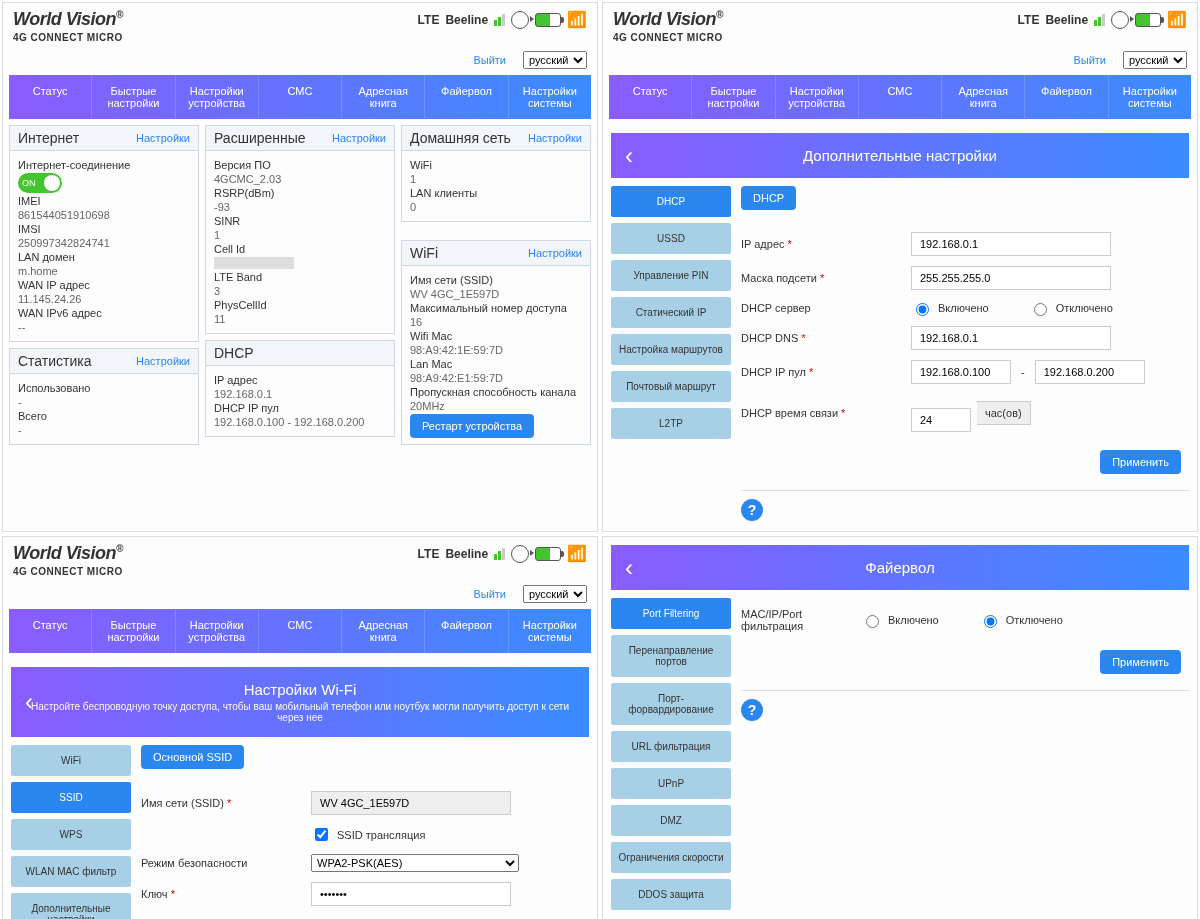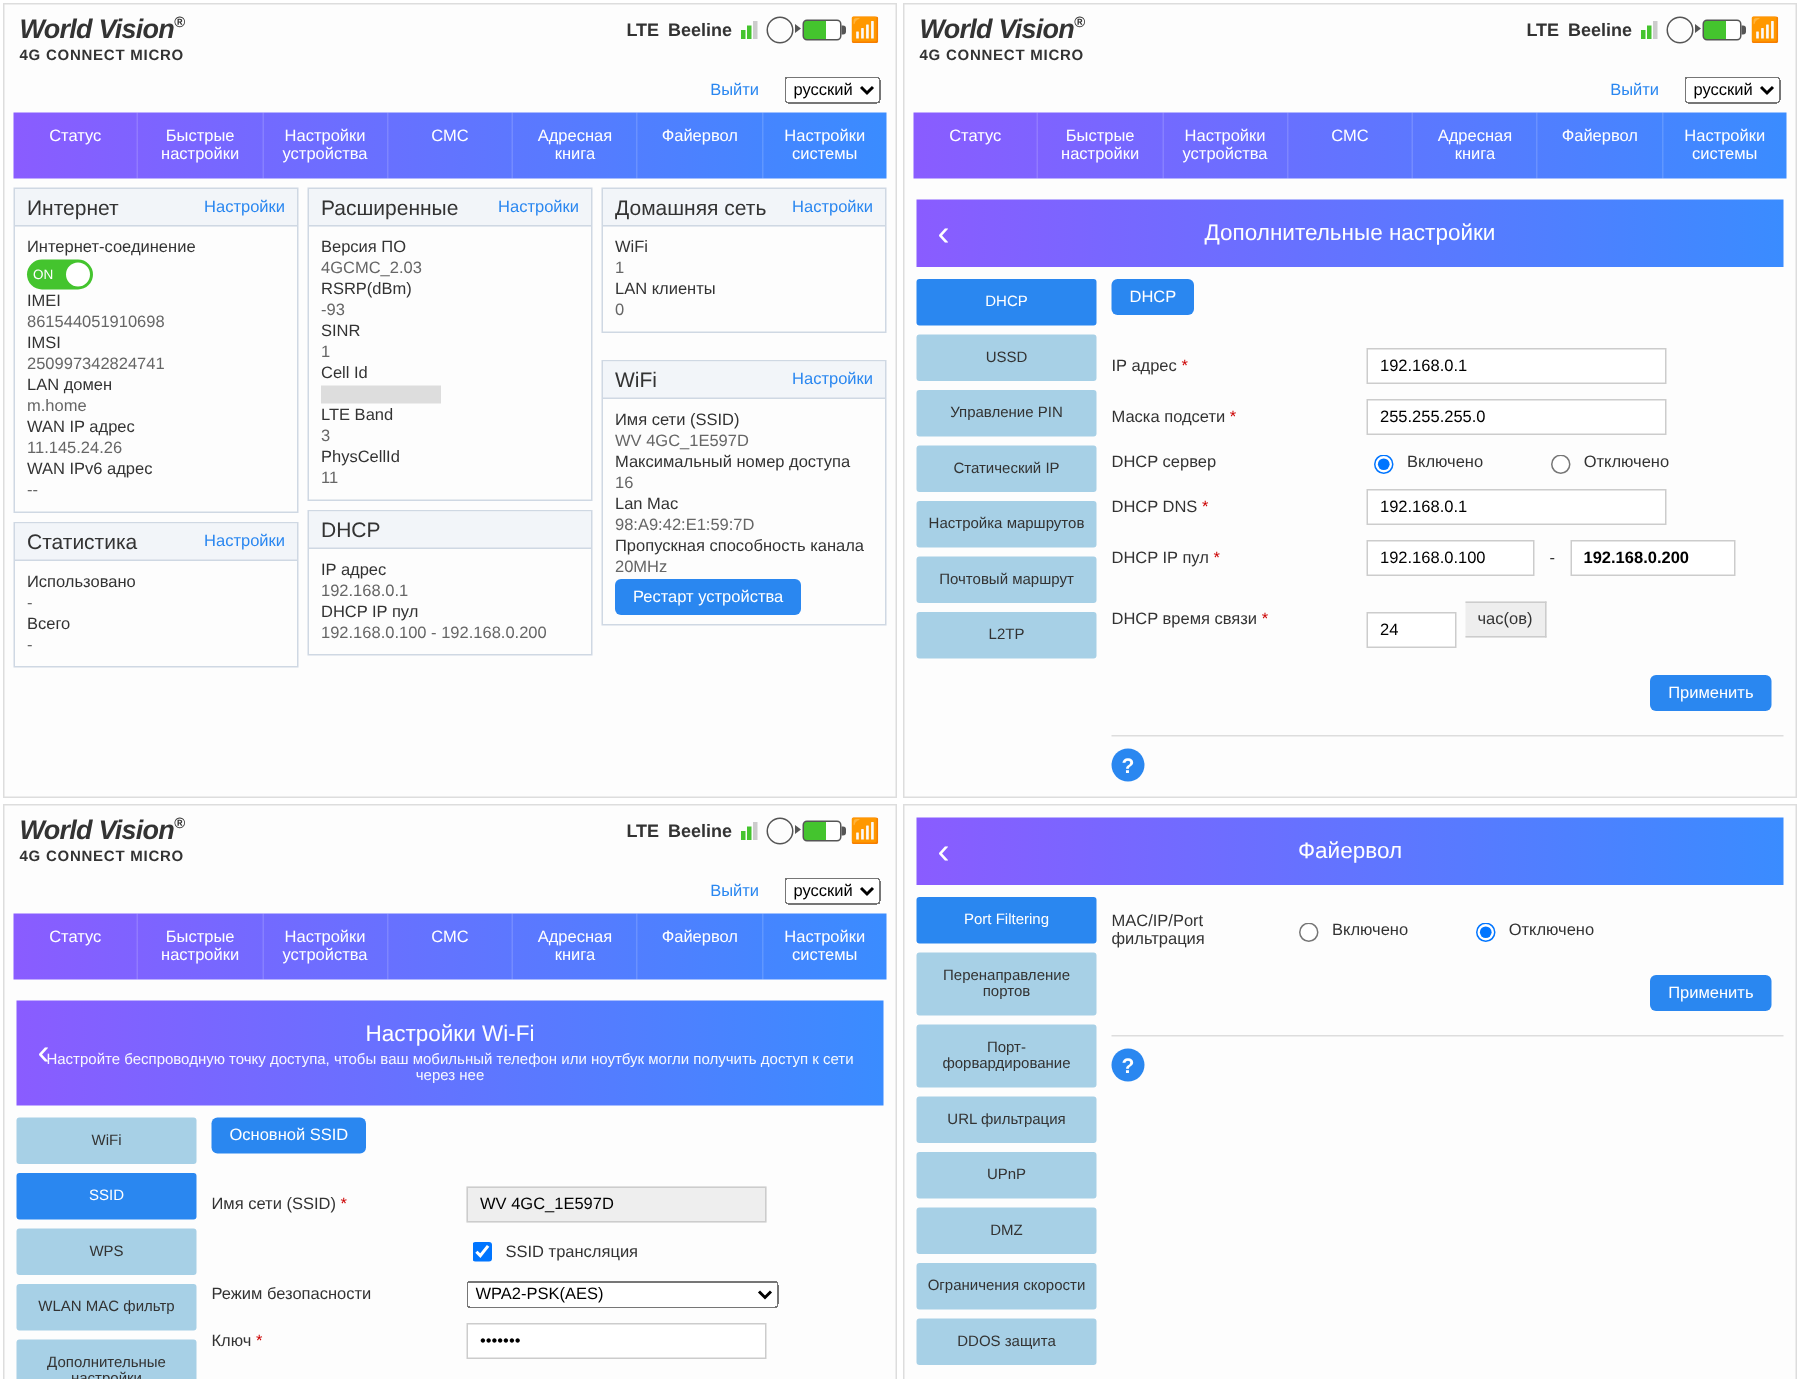--- a/index.html
+++ b/index.html
@@ -224,20 +224,24 @@
         <div class="cb">
           <div class="kv">
                 <div class="k">Имя сети (SSID)</div>
                 <div class="v">WV 4GC_1E597D</div>
               </div>
           <div class="kv">
                 <div class="k">Максимальный номер доступа</div>
                 <div class="v">16</div>
               </div>
           <div class="kv">
+                <div class="k">Wifi Mac</div>
+                <div class="v">98:A9:42:1E:59:7D</div>
+              </div>
+          <div class="kv">
                 <div class="k">Lan Mac</div>
                 <div class="v">98:A9:42:E1:59:7D</div>
               </div>
           <div class="kv">
                 <div class="k">Пропускная способность канала</div>
                 <div class="v">20MHz</div>
               </div>
           <button class="btn">Рестарт устройства</button>
         </div>
       </div>
@@ -311,23 +315,23 @@
                 <span>Отключено</span>
               </label>
         </div>
           </div>
       <div class="frow">
             <div class="flab"><span>DHCP DNS</span> <span class="req">*</span></div>
         <input type="text" value="192.168.0.1" style="">
           </div>
       <div class="frow">
             <div class="flab"><span>DHCP IP пул</span> <span class="req">*</span></div>
-        <input type="text" style="width: 112px;" value="192.168.0.100">
+        <input type="text" style="width: 100px;" value="192.168.0.100">
         <span>-</span>
-        <input type="text" style="width: 110px; font-weight: bold;" value="192.168.0.200">
+        <input type="text" style="width: 110px;" value="192.168.0.200">
           </div>
       <div class="frow">
             <div class="flab"><span>DHCP время связи</span> <span class="req">*</span></div>
         <input type="text" style="width: 60px; margin-top: 14px;" value="24">
         <span style="background:#eee;border:1px solid #ccc;border-left:0;padding:5px 8px;margin-left:-4px">час(ов)</span>
           </div>
       <div class="rt"><button class="btn">Применить</button></div>
       <hr class="sep">
       <span class="help">?</span>
     </div>

